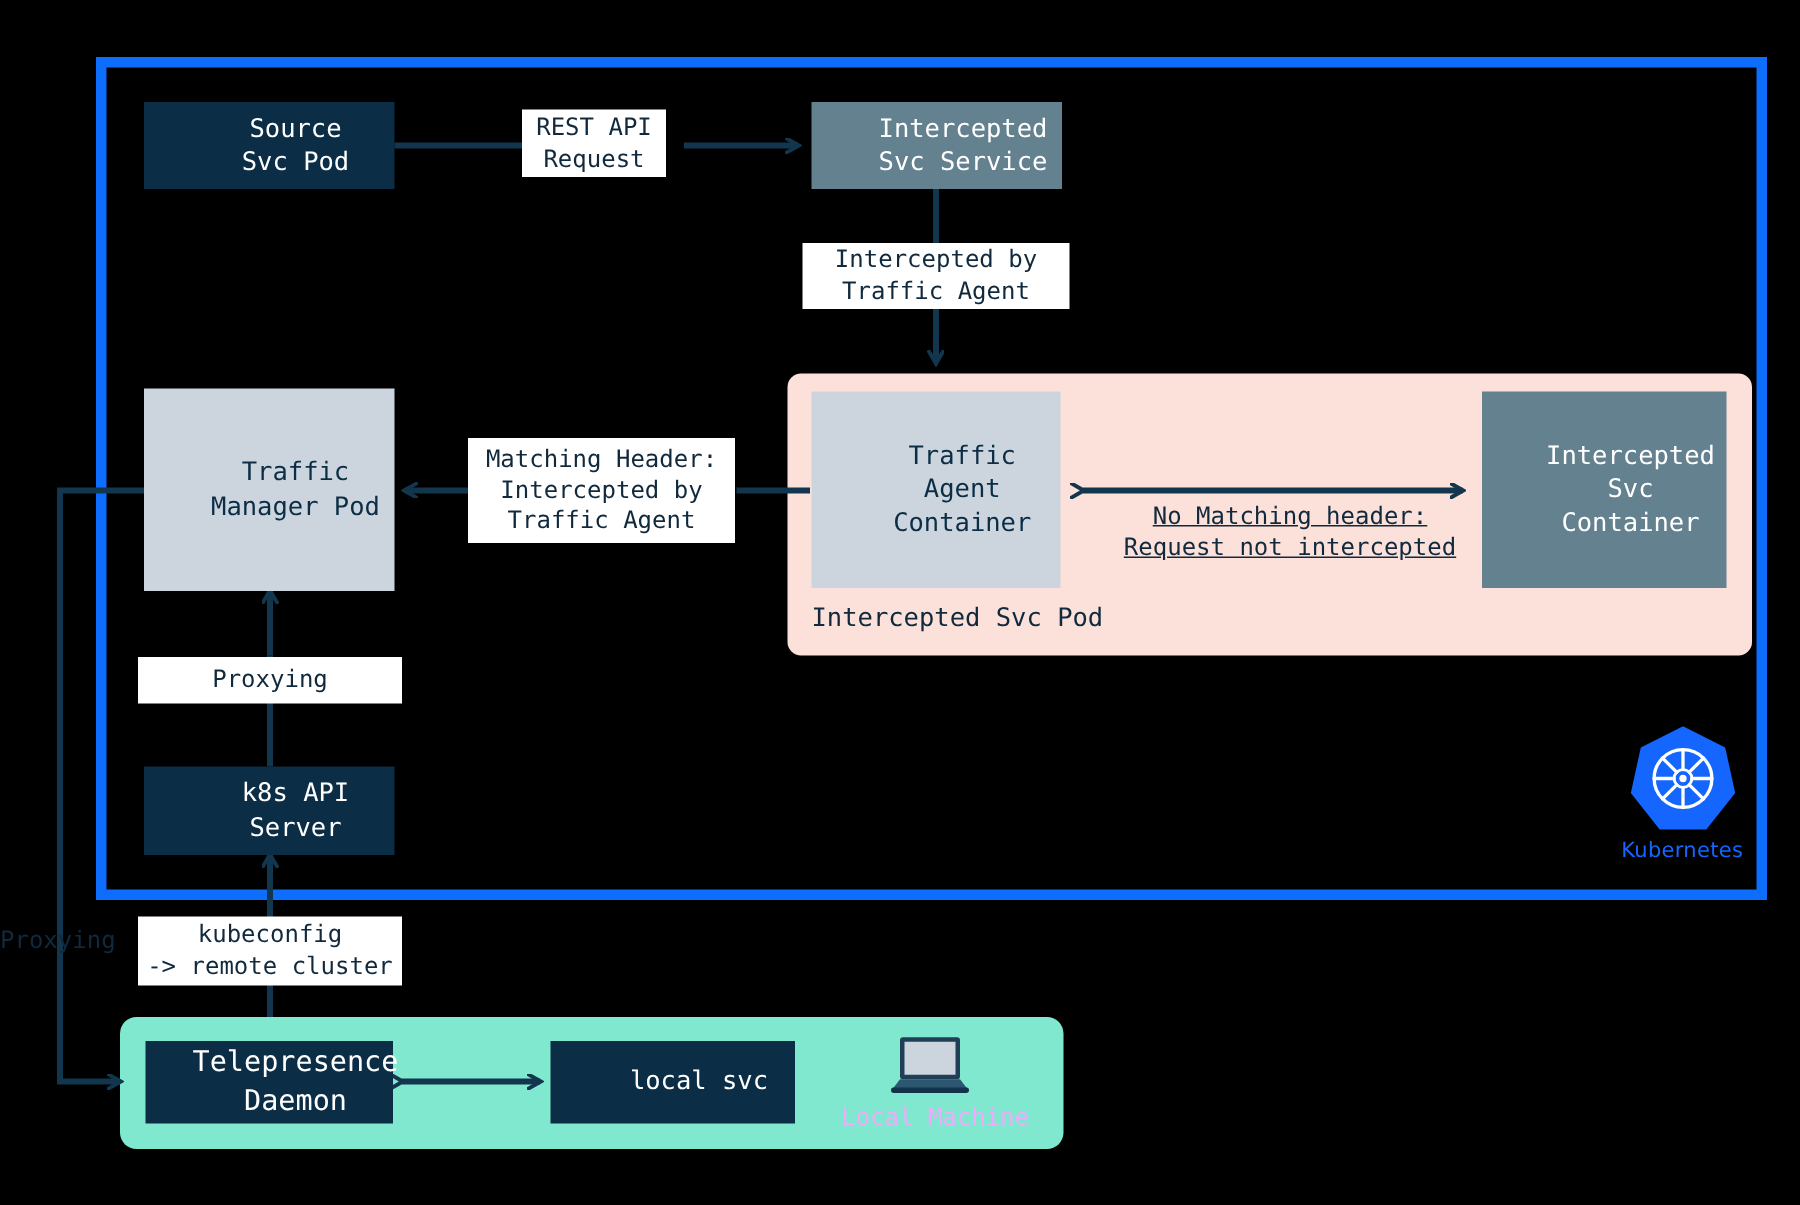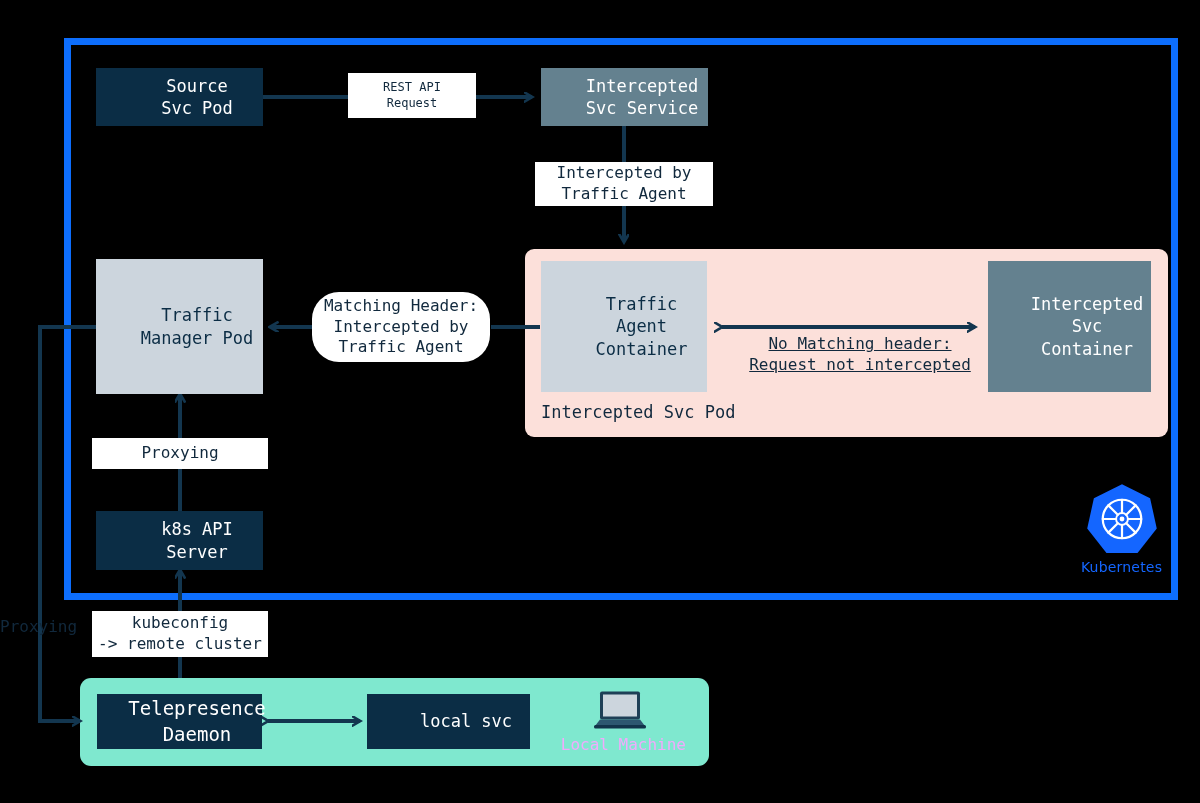--- a/index.html
+++ b/index.html
@@ -92,25 +92,25 @@
   <div class="box lgray" style="left:541px;top:261px;width:166px;height:131px;font-size:17px;">Traffic Agent<br>Container</div>
 
   <div class="box slate" style="left:988px;top:261px;width:163px;height:131px;font-size:17px;">Intercepted<br>Svc Container</div>
 
   <div class="box navy" style="left:96px;top:511px;width:167px;height:59px;font-size:17px;text-align:center;">k8s API Server</div>
 
   <div class="box navy" style="left:97px;top:694px;width:165px;height:55px;font-size:19px;">Telepresence<br>Daemon</div>
 
   <div class="box navy" style="left:367px;top:694px;width:163px;height:55px;font-size:17px;">local svc</div>
 
-  <div class="lbl" style="left:348px;top:73px;width:128px;height:45px;font-size:12px;">REST API<br>Request</div>
+  <div class="lbl" style="left:348px;top:73px;width:96px;height:45px;font-size:16px;">REST API<br>Request</div>
 
   <div class="lbl" style="left:535px;top:162px;width:178px;height:44px;font-size:16px;">Intercepted by<br>Traffic Agent</div>
 
-  <div class="lbl" style="left:312px;top:292px;width:178px;height:70px;font-size:16px;border-radius:27px;">Matching Header:<br>Intercepted by<br>Traffic Agent</div>
+  <div class="lbl" style="left:312px;top:292px;width:178px;height:70px;font-size:16px;">Matching Header:<br>Intercepted by<br>Traffic Agent</div>
 
   <div class="lbl" style="left:92px;top:438px;width:176px;height:31px;font-size:16px;">Proxying</div>
 
   <div class="lbl" style="left:92px;top:611px;width:176px;height:46px;font-size:16px;">kubeconfig<br>-&gt; remote cluster</div>
 
   <div class="plainlbl" style="left:722px;top:334px;width:276px;text-align:center;font-size:16px;text-decoration:underline;">No Matching header:<br>Request not intercepted</div>
 
   <div class="plainlbl" style="left:0px;top:617px;width:90px;text-align:left;font-size:16px;">Proxying</div>
 
   <div class="plainlbl" style="left:541px;top:401px;font-size:17px;">Intercepted Svc Pod</div>

